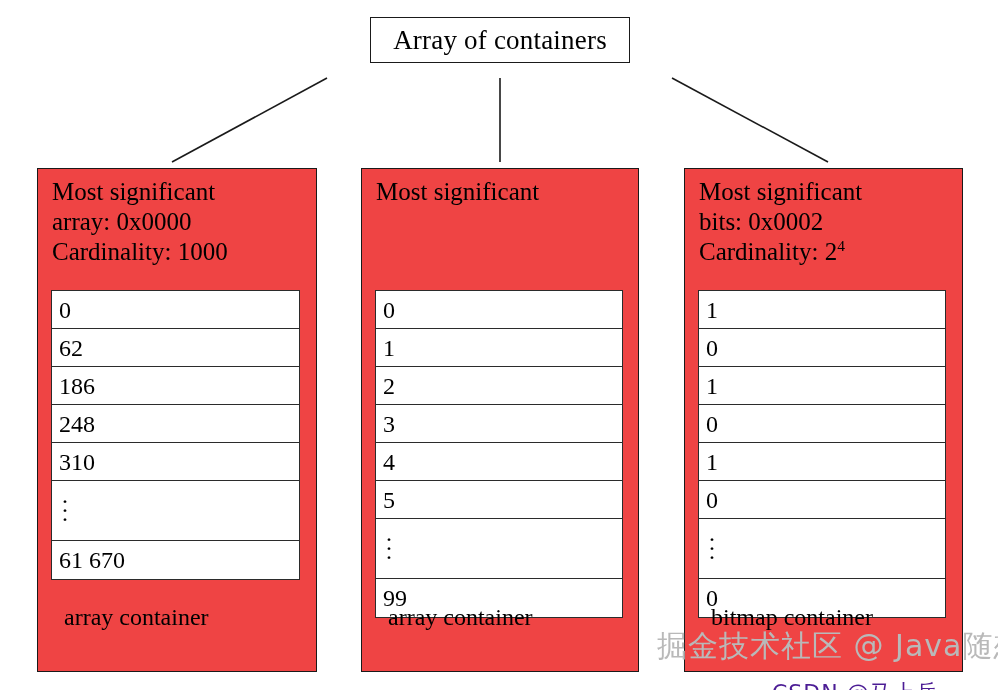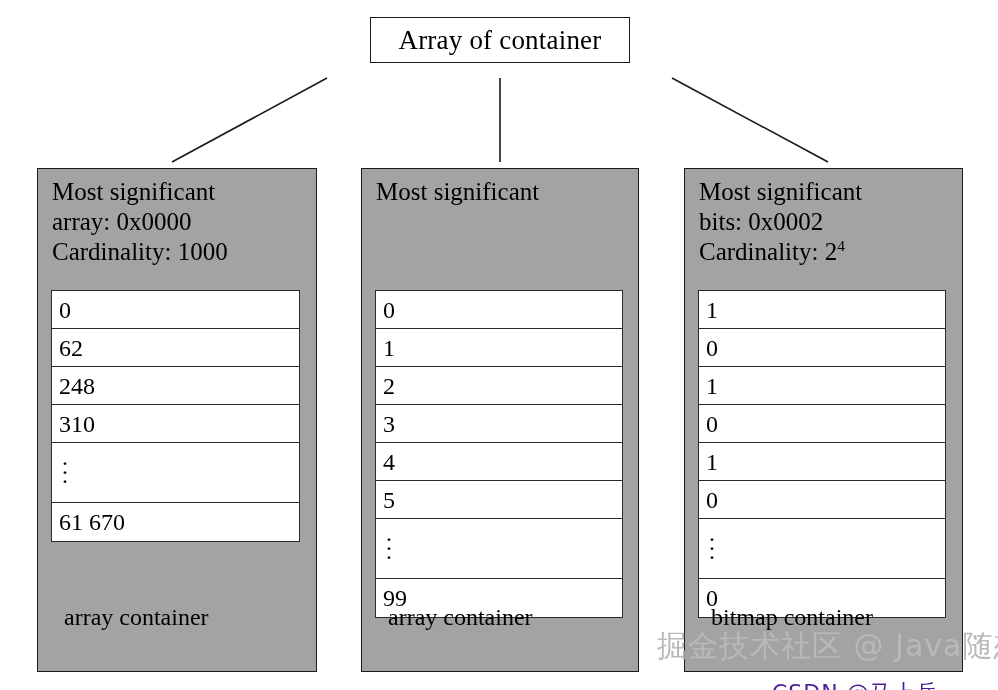--- a/index.html
+++ b/index.html
@@ -48,21 +48,21 @@
     letter-spacing: 0.2px;
     white-space: nowrap;
   }
 
   
   .container-box {
     position: absolute;
     top: 168px;
     height: 504px;
     border: 1.6px solid #1a1a1a;
-    background: #a3a3a3;
+    background: #ef4444;
     box-sizing: border-box;
   }
   #container-0 { left: 37px;  width: 280px; }
   #container-1 { left: 361px; width: 278px; }
   #container-2 { left: 684px; width: 279px; }
 
   .container-header {
     position: absolute;
     left: 14px;
     top: 8px;
@@ -158,32 +158,33 @@
 
 <div id="canvas">
 
   <svg id="connectors" viewBox="0 0 998 690" width="998" height="690">
       <line x1="327" y1="78" x2="172" y2="162" stroke="#1a1a1a" stroke-width="1.6"></line>
       <line x1="500" y1="78" x2="500" y2="162" stroke="#1a1a1a" stroke-width="1.6"></line>
       <line x1="672" y1="78" x2="828" y2="162" stroke="#1a1a1a" stroke-width="1.6"></line>
     </svg>
 
   <div class="root-box">
-    <span>Array of container</span>
+    <span>Array of containers</span>
   </div>
 
   <div class="container-box" id="container-0">
     <div class="container-header">
       <span class="hdr-line">Most significant</span>
       <span class="hdr-line">array: 0x0000</span>
       <span class="hdr-line"><span>Cardinality: 1000</span><sup></sup></span>
     </div>
     <div class="cells">
         <div class="cell">0</div>
         <div class="cell">62</div>
+        <div class="cell">186</div>
         <div class="cell">248</div>
         <div class="cell">310</div>
         <div class="cell cell-dots">
           <span class="dots-glyph">
             <b>·</b>
             <b>·</b>
             <b>·</b>
           </span>
         </div>
         <div class="cell">61 670</div>

